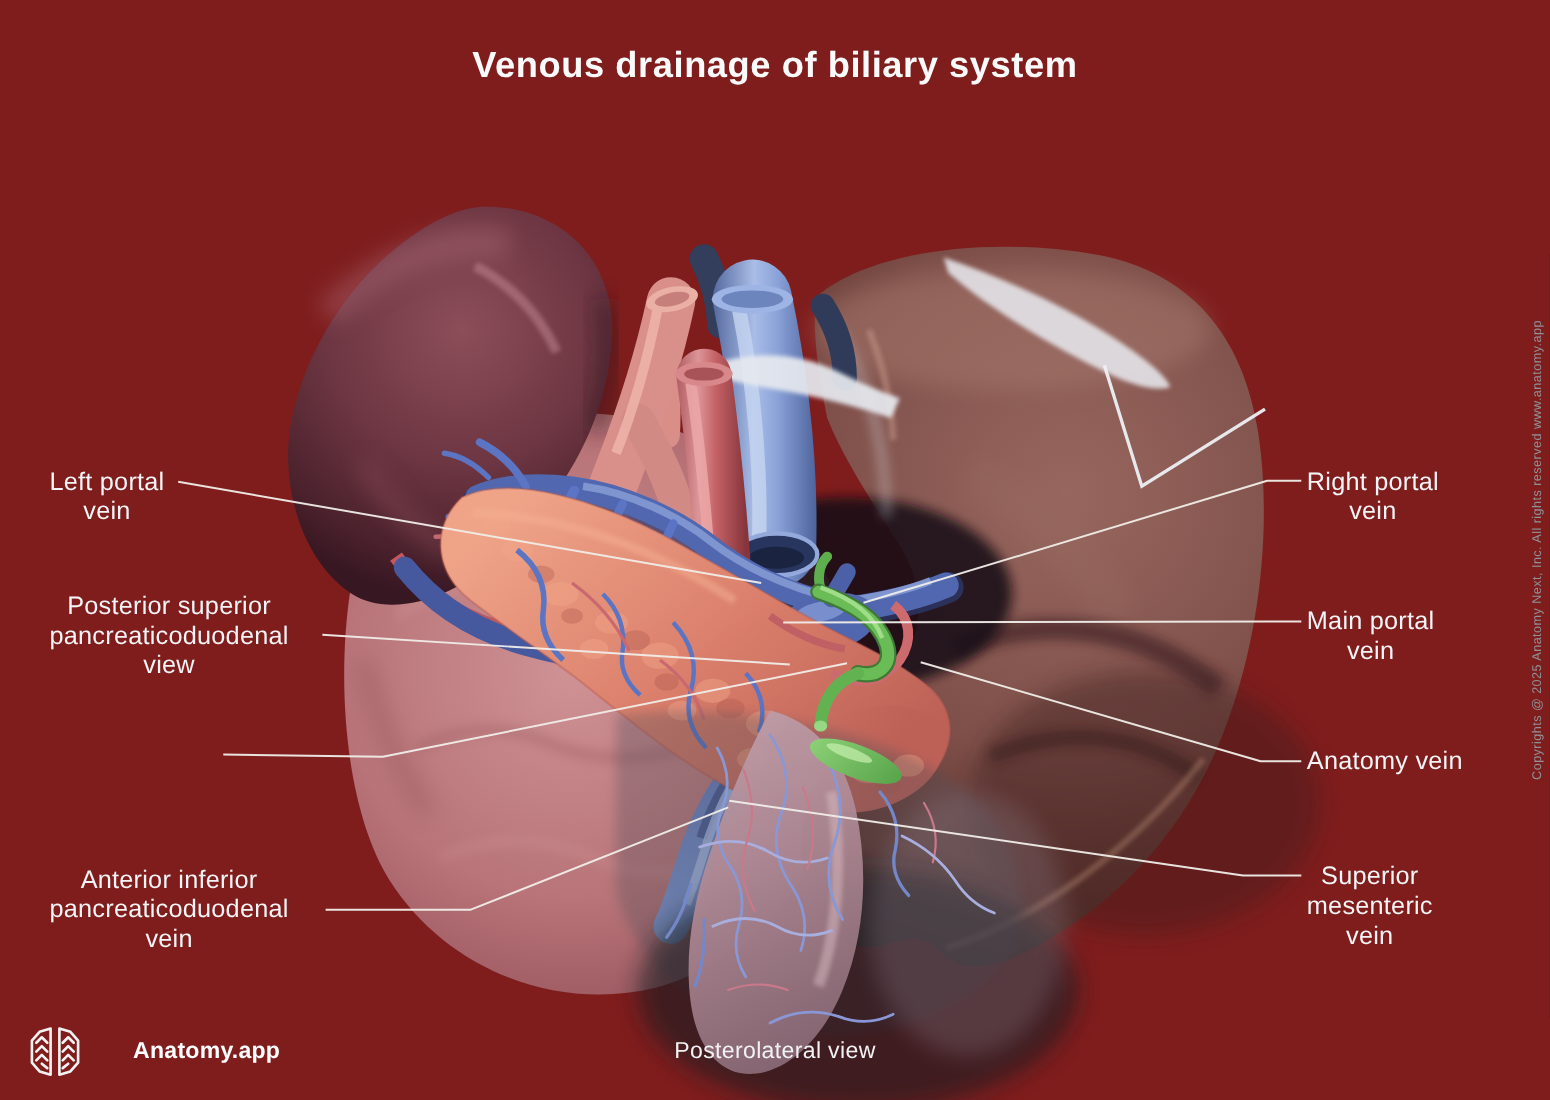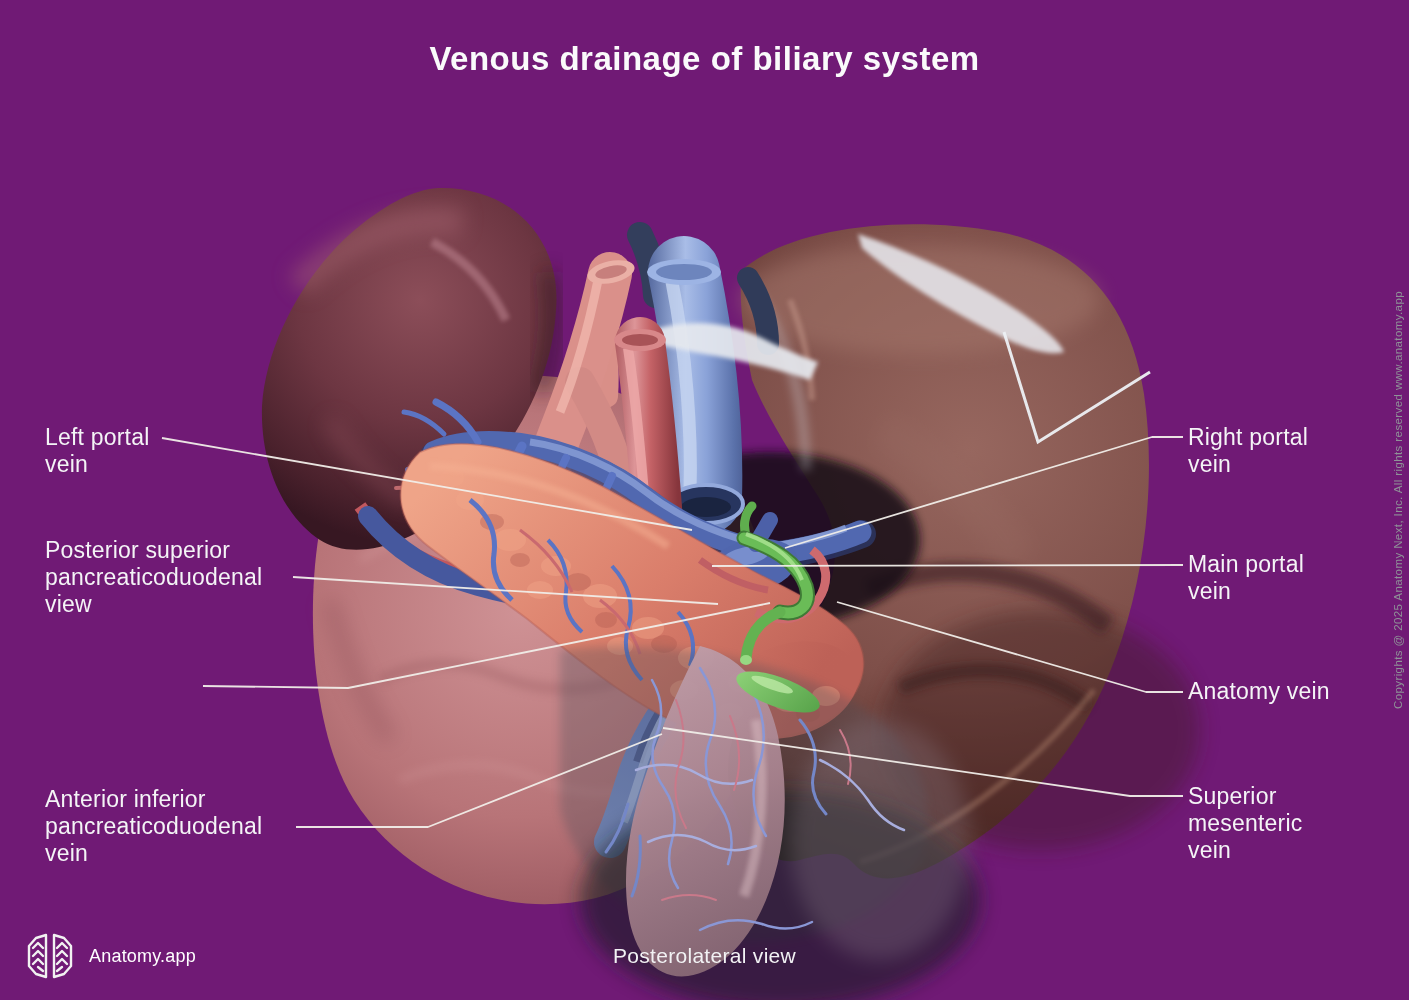--- a/index.html
+++ b/index.html
@@ -1,42 +1,42 @@
 <!DOCTYPE html>
 <html><head>
 <meta charset="utf-8">
 <style>
   html,body{margin:0;padding:0;background:#0c0d10;}
   .stage{
     position:relative;width:1409px;height:1000px;overflow:hidden;
-    background:#701a75;font-family:"Liberation Sans",sans-serif;
+    background:#7f1d1d;font-family:"Liberation Sans",sans-serif;
   }
   .stage svg.scene{position:absolute;left:0;top:0;}
   .title{
     position:absolute;top:40px;left:0;width:100%;text-align:center;
     font-size:33px;font-weight:700;letter-spacing:.5px;color:#fafafb;
   }
   .anat-label{
     position:absolute;color:#f4f4f6;font-size:23px;line-height:27px;
-    letter-spacing:.2px;font-weight:500;white-space:pre-line;
+    letter-spacing:.2px;font-weight:500;white-space:pre-line;text-align:center;
   }
   #lbl-left-portal{left:45px;top:424px;}
   #lbl-post-sup{left:45px;top:537px;}
   #lbl-marginal{left:45px;top:671px;}
   #lbl-ant-inf{left:45px;top:786px;}
   #lbl-right-portal{left:1188px;top:424px;}
   #lbl-main-portal{left:1188px;top:551px;}
   #lbl-cystic{left:1188px;top:678px;}
   #lbl-smv{left:1188px;top:783px;}
   .view-caption{
     position:absolute;top:944px;left:0;width:100%;text-align:center;
     font-size:21px;font-weight:400;letter-spacing:.3px;color:#f2f2f4;
   }
   .brand{position:absolute;left:26px;top:933px;display:flex;align-items:center;gap:15px;}
-  .brand-name{font-size:18px;font-weight:400;letter-spacing:.2px;color:#ffffff;}
+  .brand-name{font-size:21px;font-weight:700;letter-spacing:.2px;color:#ffffff;margin-left:32px;}
   .copyright{
     position:absolute;right:5px;top:50%;
     transform:translateY(-50%) rotate(180deg);
     writing-mode:vertical-rl;
     font-size:11.5px;letter-spacing:.4px;color:#8f9298;white-space:nowrap;
   }
 </style>
 </head>
 <body>
 

